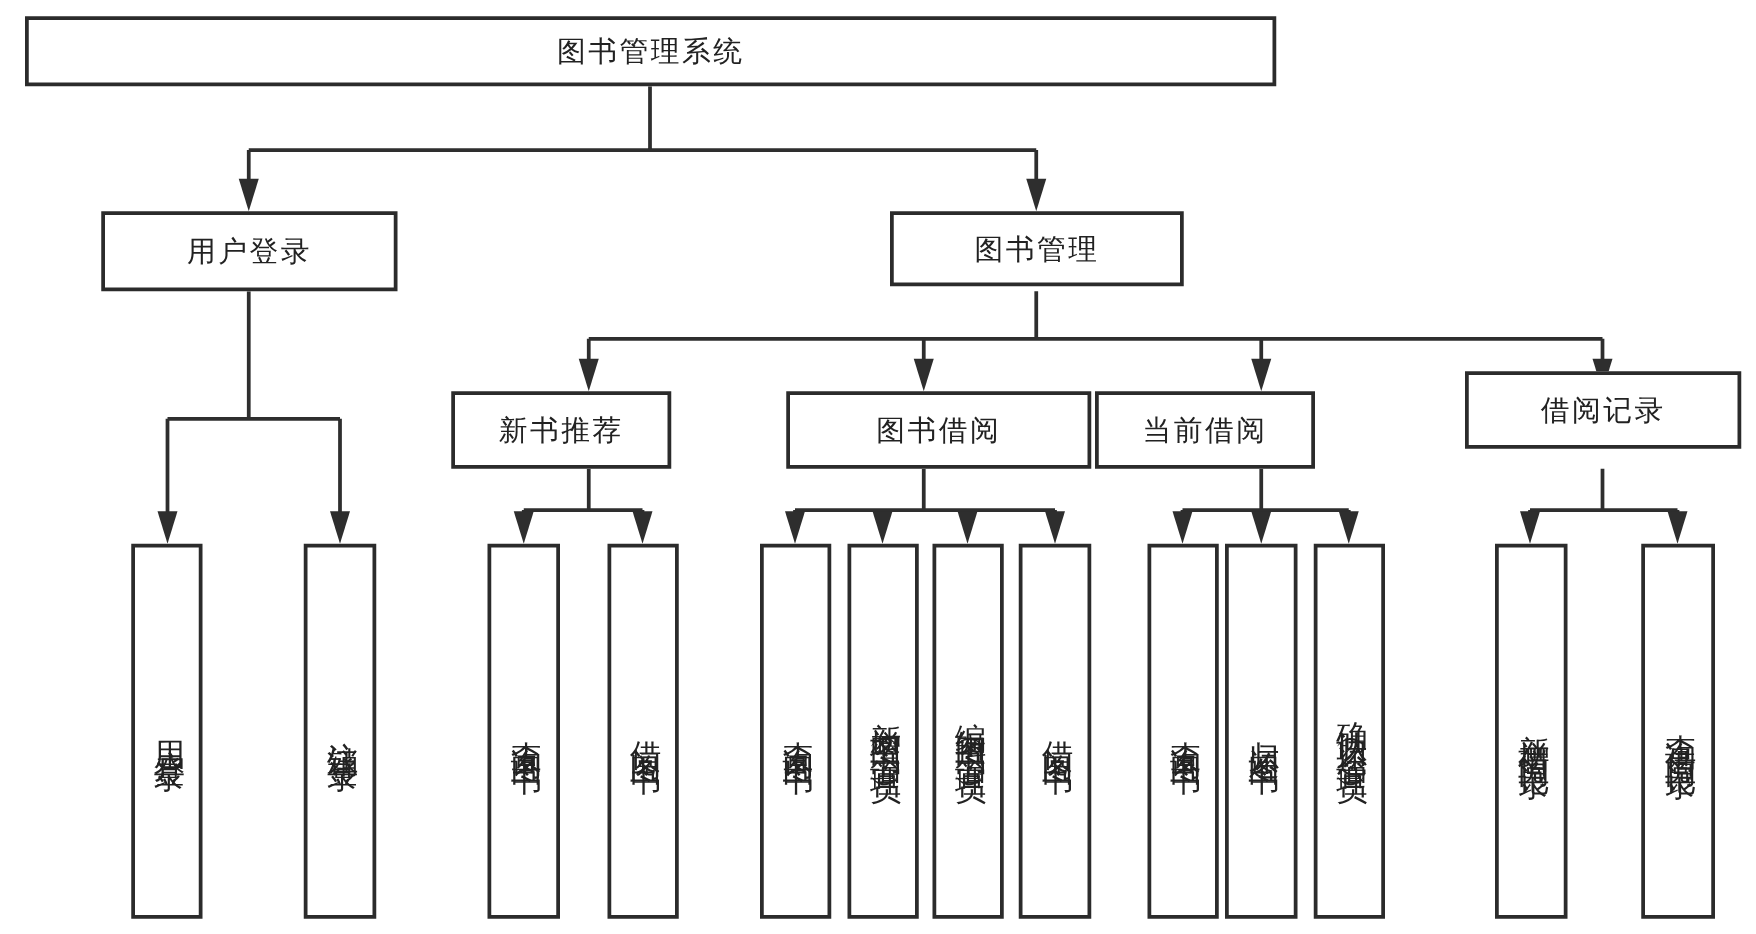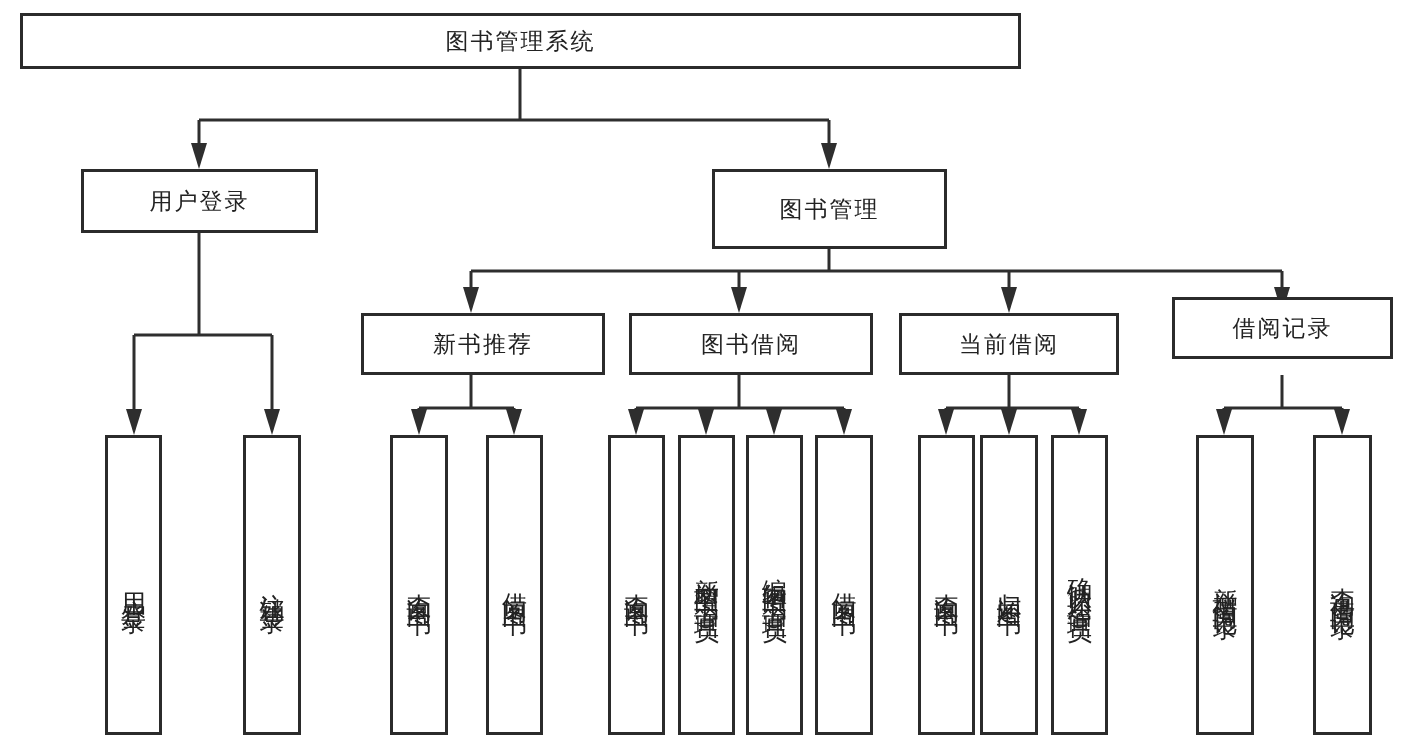--- a/index.html
+++ b/index.html
@@ -5,21 +5,21 @@
   html, body {
     margin: 0;
     padding: 0;
     background: #ffffff;
   }
   .canvas {
     position: relative;
     width: 1405px;
     height: 747px;
     background: #ffffff;
-    font-family: Liberation Sans, sans-serif;
+    font-family: Liberation Mono, monospace;
     overflow: hidden;
   }
   .wires {
     position: absolute;
     left: 0;
     top: 0;
     z-index: 0;
   }
   .box {
     position: absolute;
@@ -94,31 +94,31 @@
     </g>
   </svg>
 
   <div class="box box-h" style="left:20px; top:13px; width:1001px; height:56px">
     <span>图书管理系统</span>
   </div>
 
   <div class="box box-h" style="left:81px; top:169px; width:237px; height:64px">
     <span>用户登录</span>
   </div>
-  <div class="box box-h" style="left:712px; top:169px; width:235px; height:80px">
+  <div class="box box-h" style="left:712px; top:169px; width:235px; height:60px">
     <span>图书管理</span>
   </div>
 
-  <div class="box box-h" style="left:361px; top:313px; width:244px; height:62px">
+  <div class="box box-h" style="left:361px; top:313px; width:176px; height:62px">
     <span>新书推荐</span>
   </div>
   <div class="box box-h" style="left:629px; top:313px; width:244px; height:62px">
     <span>图书借阅</span>
   </div>
-  <div class="box box-h" style="left:899px; top:313px; width:220px; height:62px">
+  <div class="box box-h" style="left:876px; top:313px; width:176px; height:62px">
     <span>当前借阅</span>
   </div>
   <div class="box box-h" style="left:1172px; top:297px; width:221px; height:62px">
     <span>借阅记录</span>
   </div>
 
   <div class="box box-v" style="left:105px; top:435px; width:57px; height:300px">
     <span>用户登录</span>
   </div>
   <div class="box box-v" style="left:243px; top:435px; width:58px; height:300px">

